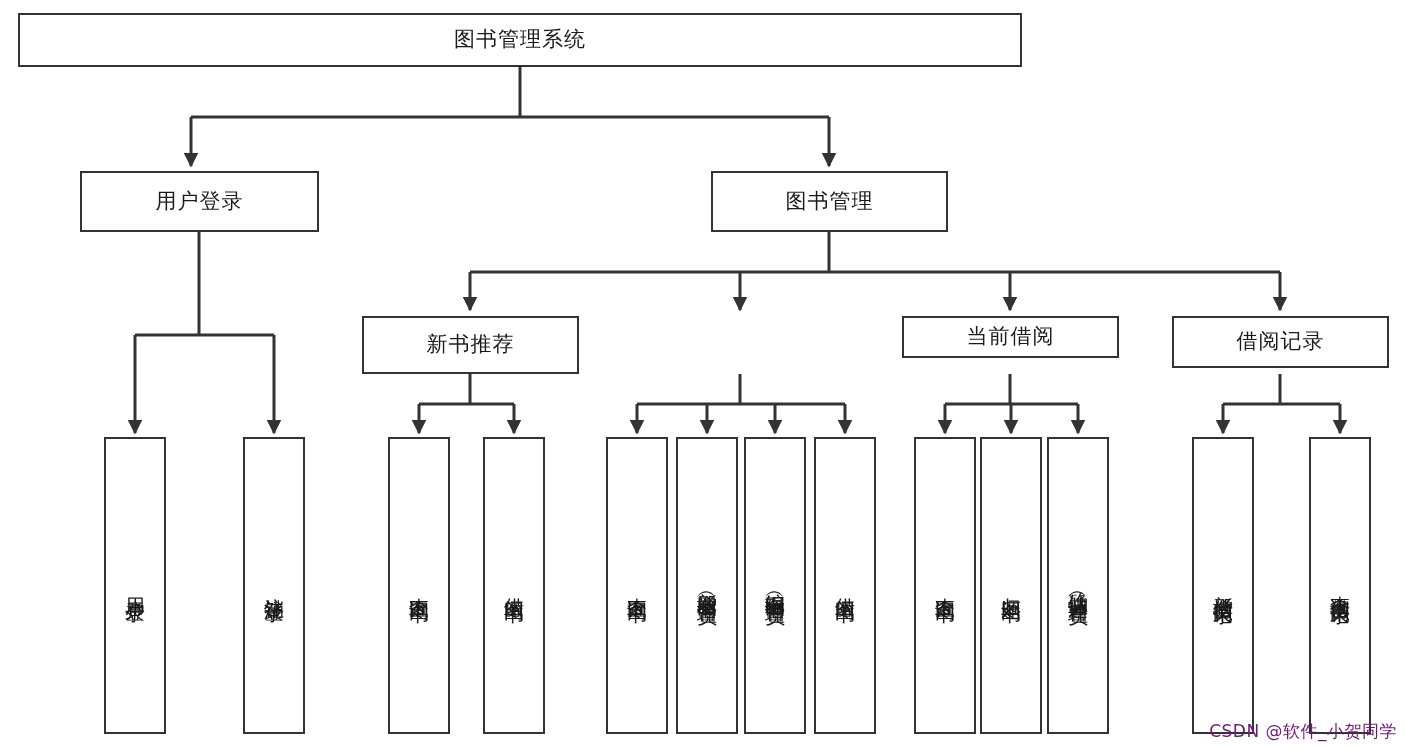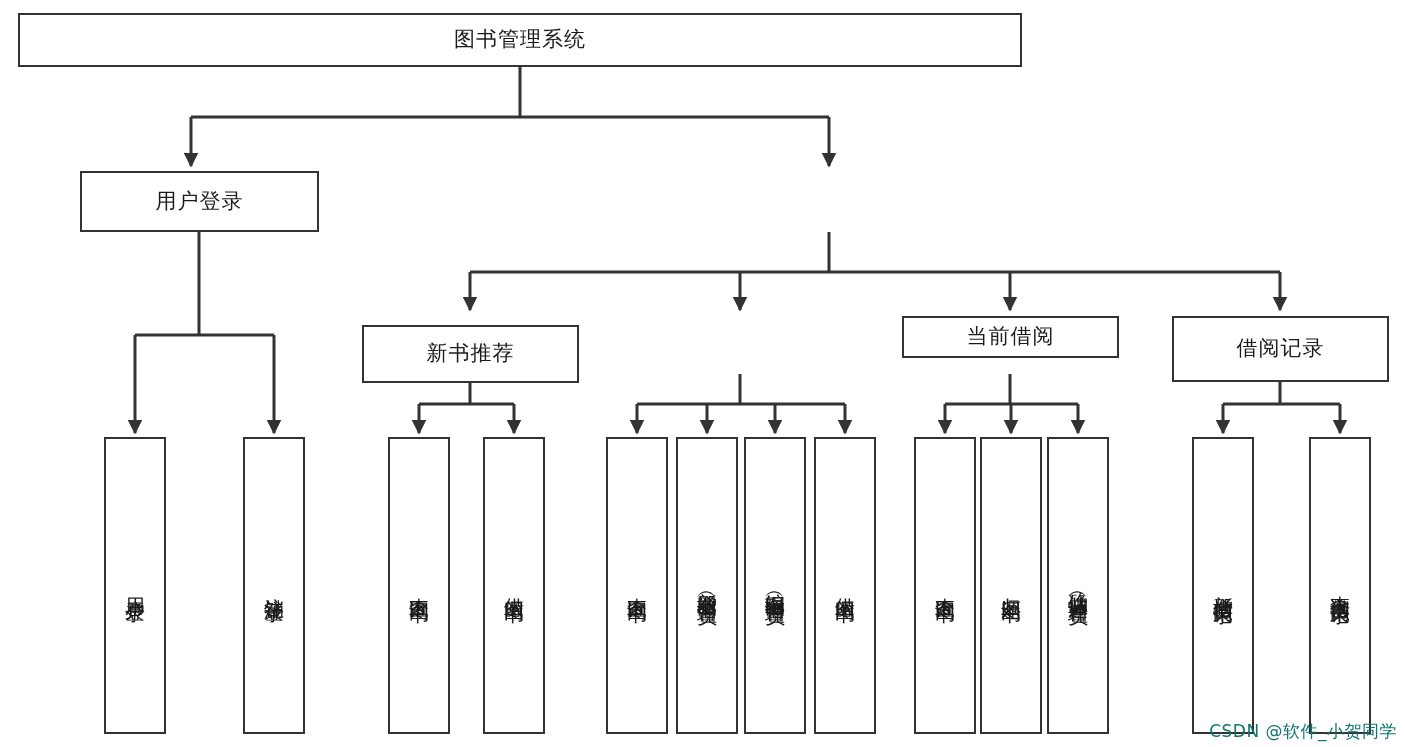--- a/index.html
+++ b/index.html
@@ -56,21 +56,21 @@
   }
   .node.vertical .node-label {
     writing-mode: vertical-rl;
     text-orientation: upright;
   }
   #watermark {
     position: absolute;
     right: 8px;
     bottom: 4px;
     font-size: 17px;
-    color: #0f766e;
+    color: #701a75;
     letter-spacing: 0.5px;
     white-space: nowrap;
     pointer-events: none;
     font-family: "DejaVu Sans", "Liberation Sans", sans-serif;
   }
 </style>
 </head>
 <body>
 
 <div id="diagram-root">
@@ -125,28 +125,31 @@
     </g>
   </svg>
 
   <div class="node horizontal" style="left:18px; top:13px; width:1004px; height:54px;">
     <span class="node-label">图书管理系统</span>
   </div>
 
   <div class="node horizontal" style="left:80px; top:171px; width:239px; height:61px;">
     <span class="node-label">用户登录</span>
   </div>
+  <div class="node horizontal" style="left:711px; top:171px; width:237px; height:61px;">
+    <span class="node-label">图书管理</span>
+  </div>
 
-  <div class="node horizontal" style="left:362px; top:316px; width:217px; height:58px;margin-top:9px;">
+  <div class="node horizontal" style="left:362px; top:316px; width:217px; height:58px;">
     <span class="node-label">新书推荐</span>
   </div>
   <div class="node horizontal" style="left:902px; top:316px; width:217px; height:42px;">
     <span class="node-label">当前借阅</span>
   </div>
-  <div class="node horizontal" style="left:1172px; top:316px; width:217px; height:66px;text-align:right;">
+  <div class="node horizontal" style="left:1172px; top:316px; width:217px; height:52px;text-align:right;">
     <span class="node-label">借阅记录</span>
   </div>
 
   <div class="node vertical" style="left:104px; top:437px; width:62px; height:297px;">
     <span class="node-label">用户登录</span>
   </div>
   <div class="node vertical" style="left:243px; top:437px; width:62px; height:297px;">
     <span class="node-label">注销登录</span>
   </div>
 

